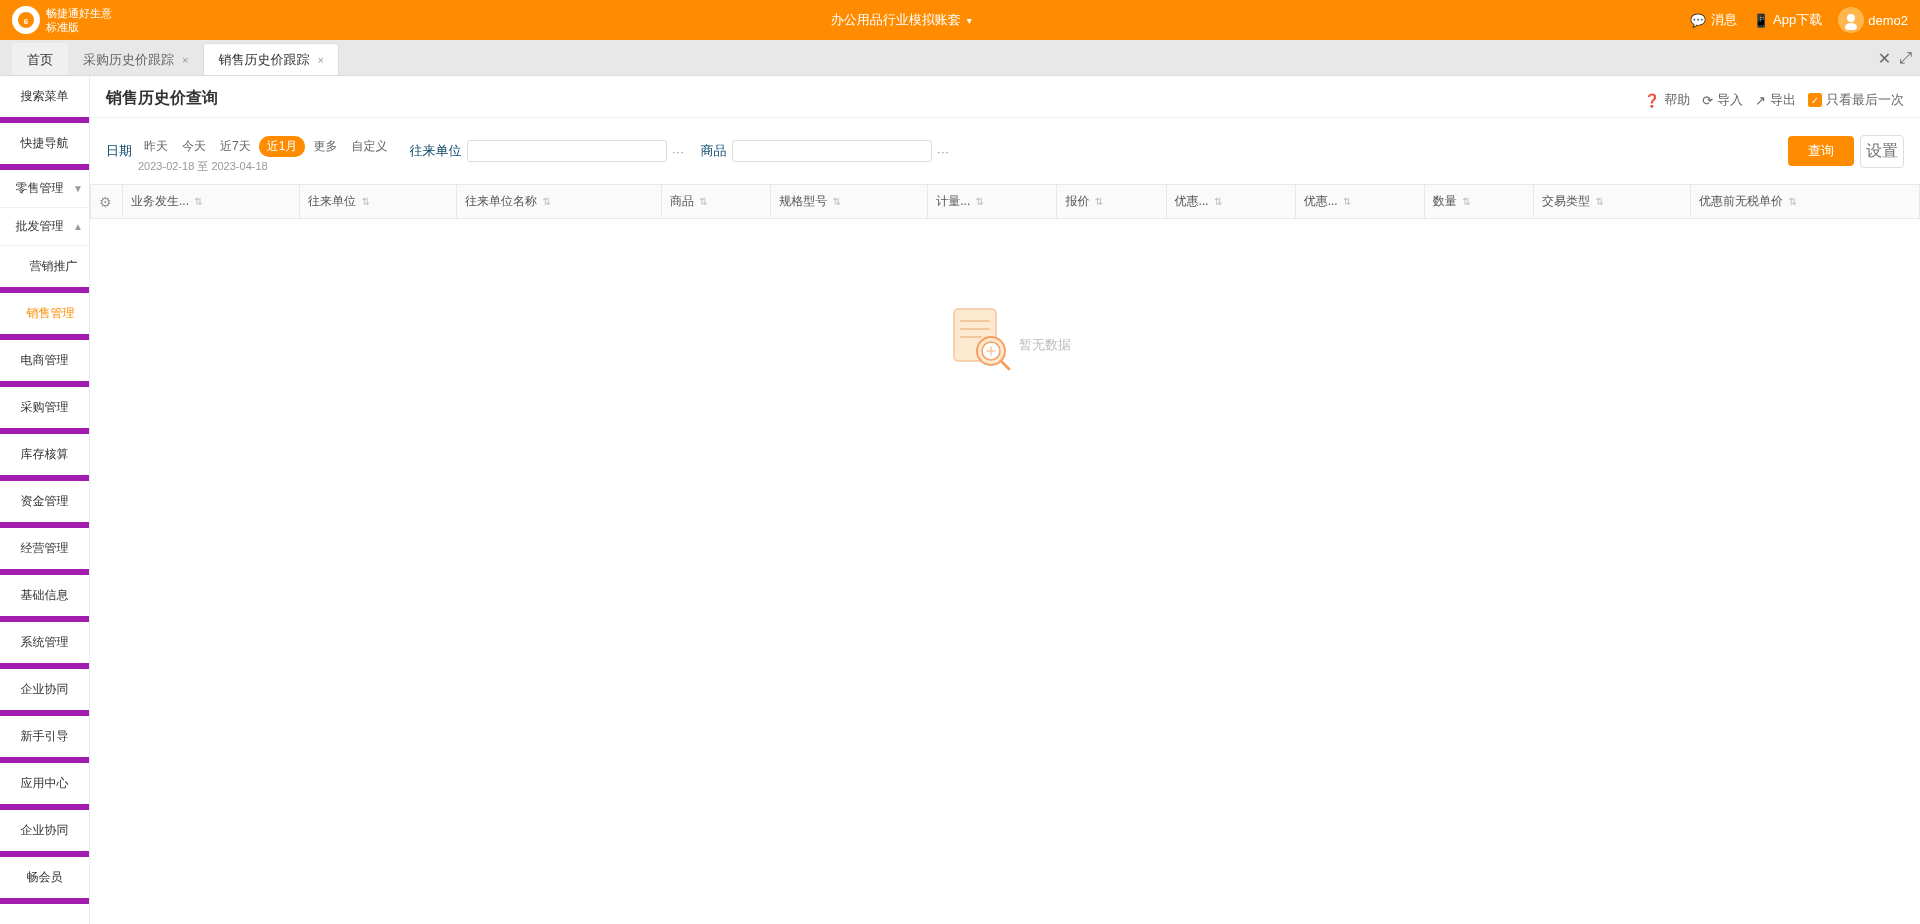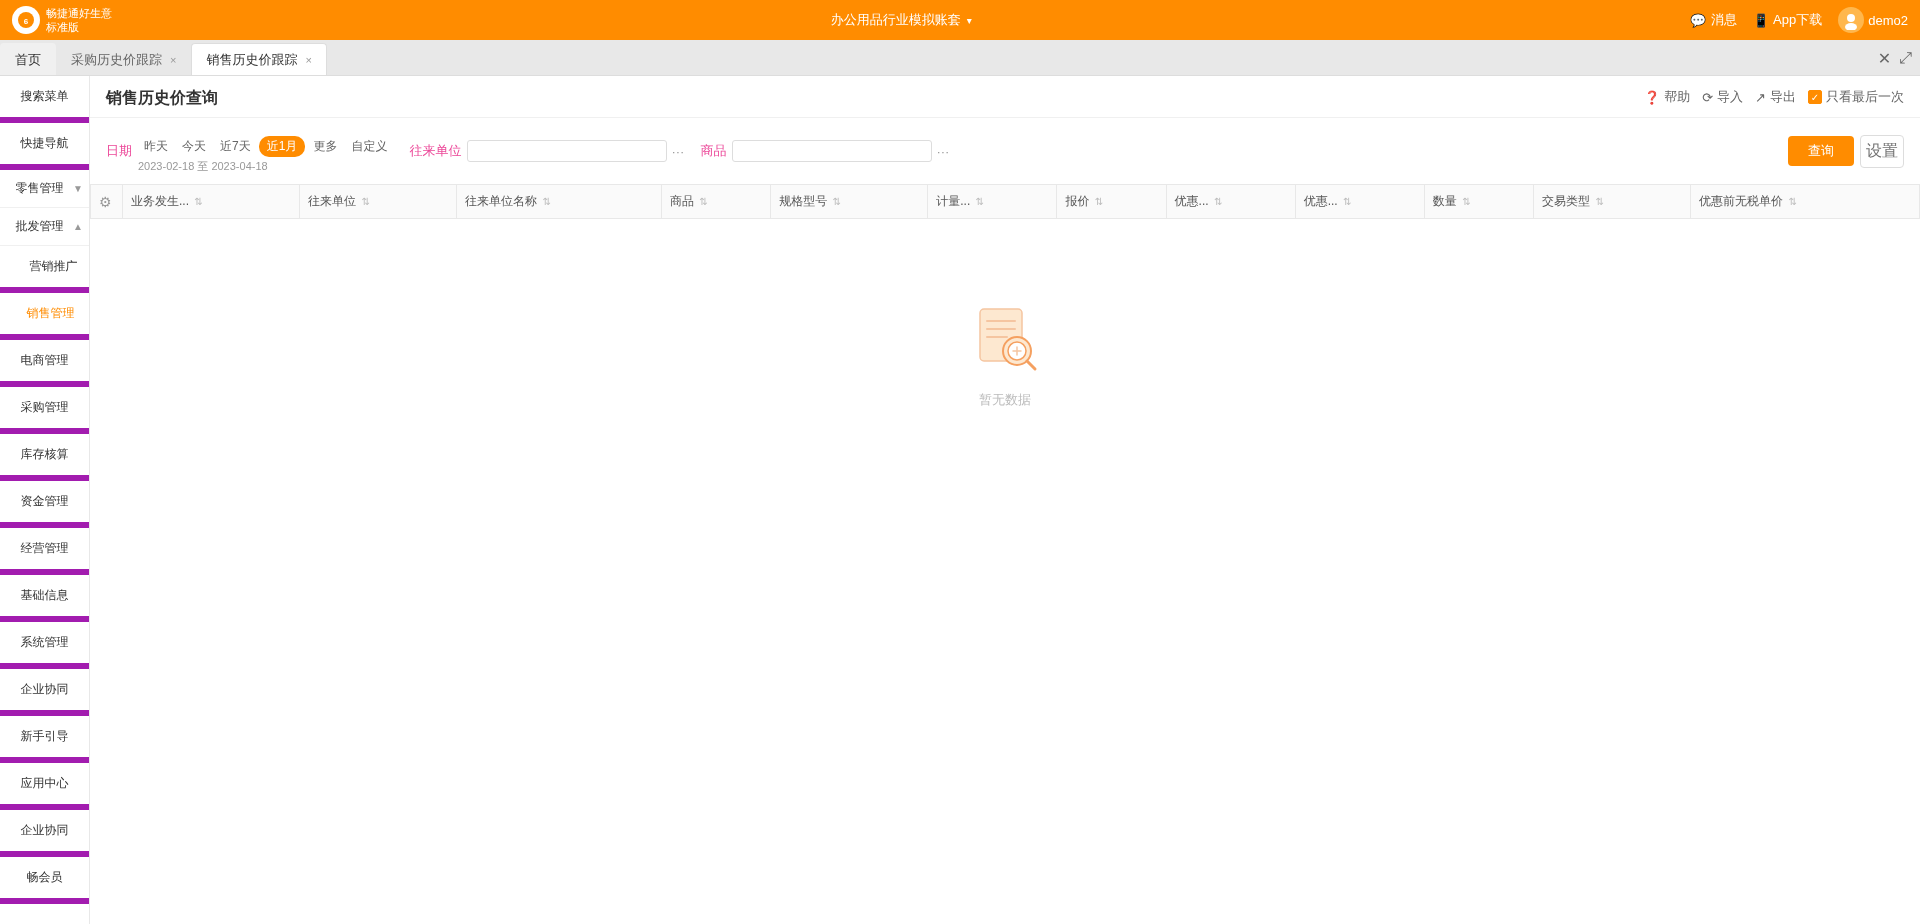--- a/index.html
+++ b/index.html
@@ -78,21 +78,21 @@
       color: white;
       font-size: 11px;
     }
 
     
     .tab-bar {
       height: 36px;
       background: #e8e8e8;
       display: flex;
       align-items: flex-end;
-      padding-left: 0;
+      padding-left: 12px;
       border-bottom: 1px solid #ddd;
       position: relative;
     }
     .tab {
       height: 32px;
       padding: 0 14px;
       display: flex;
       align-items: center;
       gap: 6px;
       cursor: pointer;
@@ -186,21 +186,21 @@
       background: white;
       overflow: auto;
       display: flex;
       flex-direction: column;
     }
 
     
     .page-title-bar {
       padding: 12px 16px 8px;
       display: flex;
-      align-items: flex-start;
+      align-items: flex-end;
       justify-content: space-between;
       border-bottom: 1px solid #f0f0f0;
     }
     .page-title {
       font-size: 16px;
       font-weight: bold;
       color: #333;
     }
     .page-actions {
       display: flex;
@@ -242,21 +242,21 @@
       gap: 16px;
       flex-wrap: wrap;
       background: white;
     }
     .filter-group {
       display: flex;
       align-items: center;
       gap: 6px;
     }
     .filter-label {
-      color: #ec4899;
+      color: #0c4a6e;
       font-size: 13px;
       white-space: nowrap;
     }
     .date-btn-group {
       display: flex;
       align-items: center;
       gap: 2px;
     }
     .date-btn {
       padding: 2px 6px;
@@ -357,21 +357,20 @@
     }
     .gear-icon {
       color: #999;
       font-size: 14px;
       cursor: pointer;
     }
 
     
     .empty-state {
       display: flex;
-      flex-direction: column;
       align-items: center;
       justify-content: center;
       padding: 80px 0;
       color: #999;
     }
     .empty-icon {
       width: 80px;
       height: 80px;
       margin-bottom: 12px;
       position: relative;

